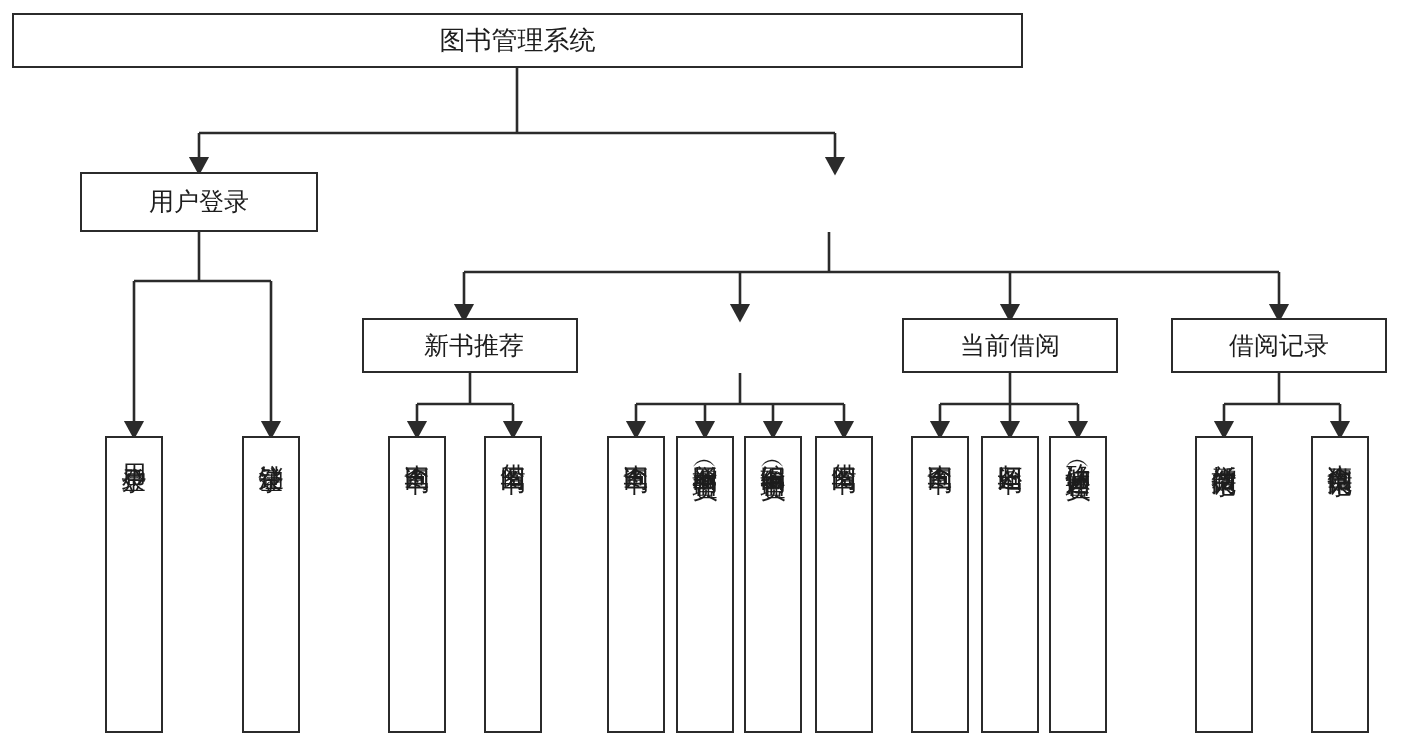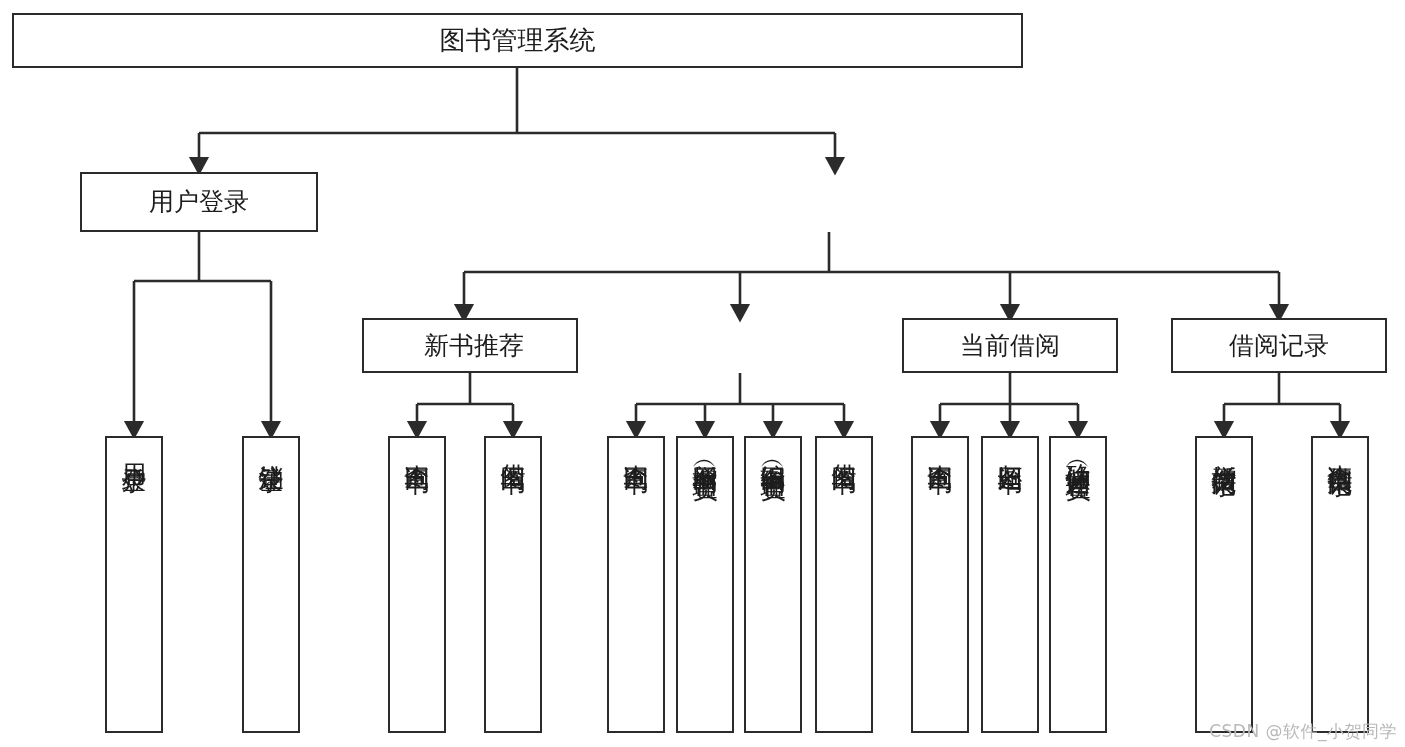--- a/index.html
+++ b/index.html
@@ -200,15 +200,14 @@
   </div>
 
   <div class="node vert" style="left:1195px; top:436px; width:58px; height:297px;">
     <span class="node-label">新增借阅记录</span>
   </div>
 
   <div class="node vert" style="left:1311px; top:436px; width:58px; height:297px;">
     <span class="node-label">查询借阅记录</span>
   </div>
 
-  <div id="watermark">CSDN @软件_小贺同学</div>
 
 </div>
 
 </body></html>

